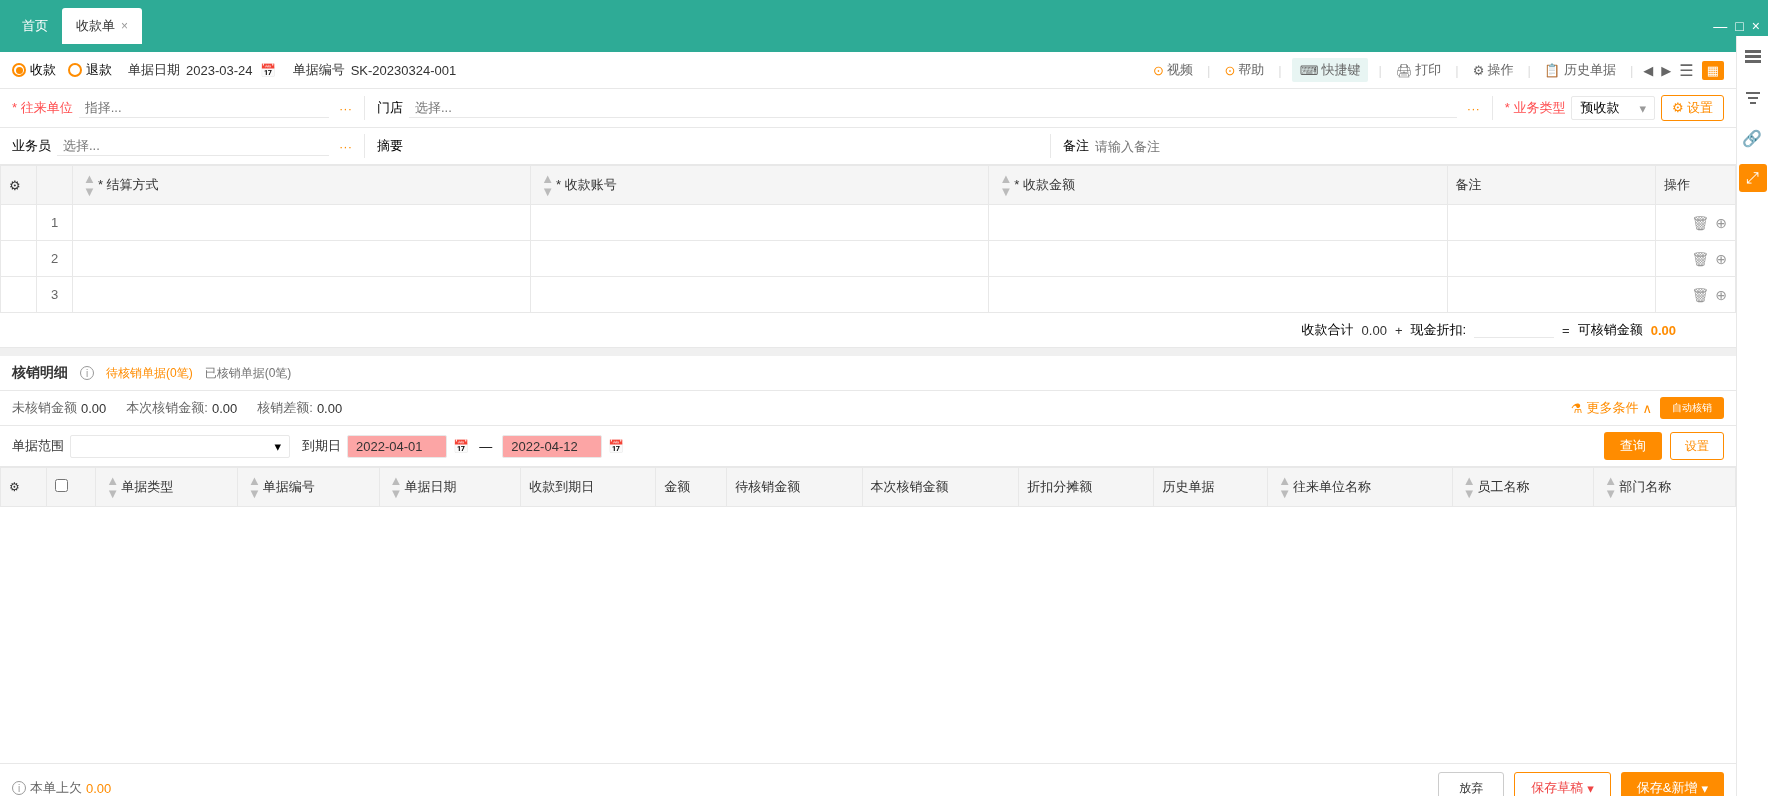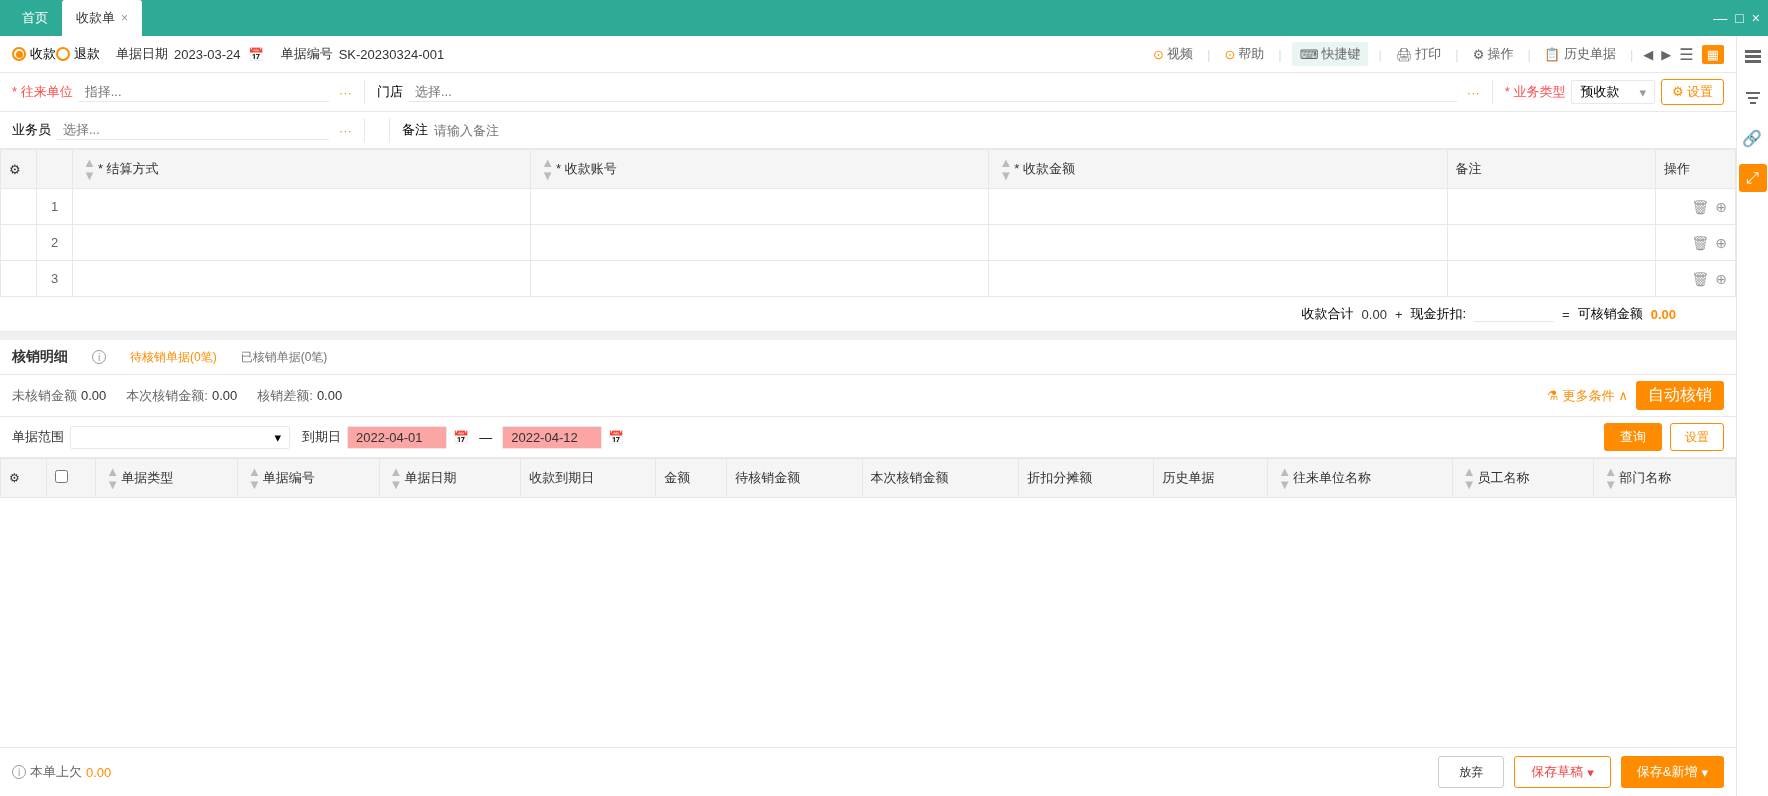--- a/index.html
+++ b/index.html
@@ -1,40 +1,40 @@
 <!DOCTYPE html>
 <html><head>
   <meta charset="utf-8">
   <style>
     * { box-sizing: border-box; margin: 0; padding: 0; font-family: 'Microsoft YaHei', Arial, sans-serif; font-size: 13px; }
     body { background: #f0f0f0; width: 1768px; height: 796px; overflow: hidden; }
 
     
     .tab-bar {
-      display: flex; align-items: center; background: #2eab96; height: 36px; padding: 0 8px;
+      display: flex; align-items: center; background: #2eab96; height: 52px; padding: 0 8px;
       color: #fff;
     }
     .tab-bar .tab-home {
       padding: 0 14px; height: 36px; display: flex; align-items: center; color: #fff; cursor: pointer; font-size: 13px;
     }
     .tab-bar .tab-active {
       background: #fff; color: #333; padding: 0 14px; height: 36px; display: flex; align-items: center; cursor: pointer; font-size: 13px; border-radius: 3px 3px 0 0;
     }
     .tab-bar .tab-close { margin-left: 6px; color: #999; cursor: pointer; font-size: 12px; }
     .tab-bar .spacer { flex: 1; }
     .tab-bar .win-btns { display: flex; align-items: center; gap: 8px; color: #fff; font-size: 16px; cursor: pointer; }
 
     
     .main-area { background: #fff; height: calc(796px - 36px); display: flex; flex-direction: column; }
 
     
     .toolbar-row {
       display: flex; align-items: center; padding: 6px 12px; border-bottom: 1px solid #e8e8e8; background: #fff; gap: 16px; flex-shrink: 0;
     }
-    .radio-group { display: flex; align-items: center; gap: 0; justify-content: space-between; }
+    .radio-group { display: flex; align-items: center; gap: 12px; justify-content: space-between; }
     .radio-item { display: flex; align-items: center; gap: 4px; cursor: pointer; }
     .radio-dot { width: 14px; height: 14px; border-radius: 50%; border: 2px solid #ff8c00; display: flex; align-items: center; justify-content: center; }
     .radio-dot.active::after { content: ''; width: 7px; height: 7px; border-radius: 50%; background: #ff8c00; display: block; }
     .toolbar-field { display: flex; align-items: center; gap: 6px; }
     .toolbar-label { color: #333; white-space: nowrap; }
     .toolbar-value { color: #333; font-weight: normal; }
     .toolbar-icon-btn { display: flex; align-items: center; gap: 3px; color: #666; cursor: pointer; font-size: 12px; border: none; background: none; padding: 2px 4px; }
     .separator { color: #ddd; margin: 0 2px; }
     .right-toolbar { margin-left: auto; display: flex; align-items: center; gap: 8px; }
     .settings-btn {
@@ -72,31 +72,31 @@
     .summary-row {
       display: flex; align-items: center; justify-content: flex-end; padding: 8px 60px 8px 12px; border-bottom: 1px solid #e8e8e8; background: #fff; gap: 8px; flex-shrink: 0;
     }
     .summary-input { border: none; border-bottom: 1px solid #e8e8e8; width: 80px; outline: none; }
 
     
     .section-divider { height: 8px; background: #f0f0f0; flex-shrink: 0; }
 
     
     .verify-section { background: #fff; flex: 1; display: flex; flex-direction: column; overflow: hidden; }
-    .verify-header { display: flex; align-items: center; padding: 8px 12px; border-bottom: 1px solid #e8e8e8; gap: 24px; flex-shrink: 0; }
+    .verify-header { display: flex; align-items: center; padding: 8px 12px; border-bottom: 1px solid #e8e8e8; gap: 12px; flex-shrink: 0; }
     .verify-title { font-size: 14px; font-weight: bold; color: #333; }
     .info-icon { display: inline-flex; align-items: center; justify-content: center; width: 14px; height: 14px; border-radius: 50%; border: 1px solid #999; font-size: 10px; color: #999; cursor: pointer; }
     .tab-link { color: #ff8c00; cursor: pointer; font-size: 12px; }
 
     .verify-stats { display: flex; align-items: center; padding: 6px 12px; gap: 20px; border-bottom: 1px solid #e8e8e8; flex-shrink: 0; }
     .stat-item { display: flex; align-items: center; gap: 4px; color: #333; font-size: 12px; }
     .stat-label { color: #666; }
     .stat-more { margin-left: auto; display: flex; align-items: center; gap: 8px; }
     .filter-btn { color: #ff8c00; cursor: pointer; font-size: 12px; display: flex; align-items: center; gap: 4px; }
-    .auto-btn { background: #ff8c00; color: #fff; border: none; border-radius: 3px; padding: 4px 12px; cursor: pointer; font-size: 16px; }
+    .auto-btn { background: #ff8c00; color: #fff; border: none; border-radius: 3px; padding: 4px 12px; cursor: pointer; font-size: 10px; }
 
     
     .filter-row { display: flex; align-items: center; padding: 6px 12px; border-bottom: 1px solid #e8e8e8; gap: 12px; flex-shrink: 0; background: #fff; }
     .filter-field { display: flex; align-items: center; gap: 6px; }
     .filter-label { color: #333; white-space: nowrap; }
     .filter-select { border: 1px solid #e8e8e8; padding: 3px 8px; border-radius: 2px; width: 200px; display: flex; align-items: center; justify-content: space-between; cursor: pointer; background: #fff; }
     .date-input { border: 1px solid #e8e8e8; padding: 3px 8px; border-radius: 2px; width: 100px; color: #333; background: #fca5a5; }
     .query-btn { background: #ff8c00; color: #fff; border: none; border-radius: 3px; padding: 5px 16px; cursor: pointer; font-size: 13px; }
     .set-btn { background: #fff; color: #ff8c00; border: 1px solid #ff8c00; border-radius: 3px; padding: 4px 14px; cursor: pointer; font-size: 12px; }
     .filter-btns-right { margin-left: auto; display: flex; gap: 8px; }
@@ -243,20 +243,24 @@
 
     <div class="form-row2">
 
       <div style="display:flex; align-items:center; gap:6px; width:340px; flex-shrink:0;">
         <span style="white-space:nowrap;">业务员</span>
         <input type="text" class="form-input" style="flex: 1 1 0%; border-top: none; border-right: none; border-left: none; border-image: initial; border-bottom: 1px solid rgb(232, 232, 232); outline: none; color: rgb(153, 153, 153);" placeholder="选择...">
         <span class="form-more">···</span>
       </div>
       <div class="form-divider"></div>
 
+      <div style="display:flex; align-items:center; gap:6px; flex:1;">
+        <span>摘要</span>
+        <input type="text" style="flex: 1 1 0%; border: none; outline: none;">
+      </div>
       <div class="form-divider"></div>
 
       <div style="display:flex; align-items:center; gap:6px; flex:1;">
         <span>备注</span>
         <input type="text" style="flex: 1 1 0%; border: none; outline: none; color: #8b5cf6;" placeholder="请输入备注">
       </div>
     </div>
 
     <div class="table-section">
       <table class="data-table">

